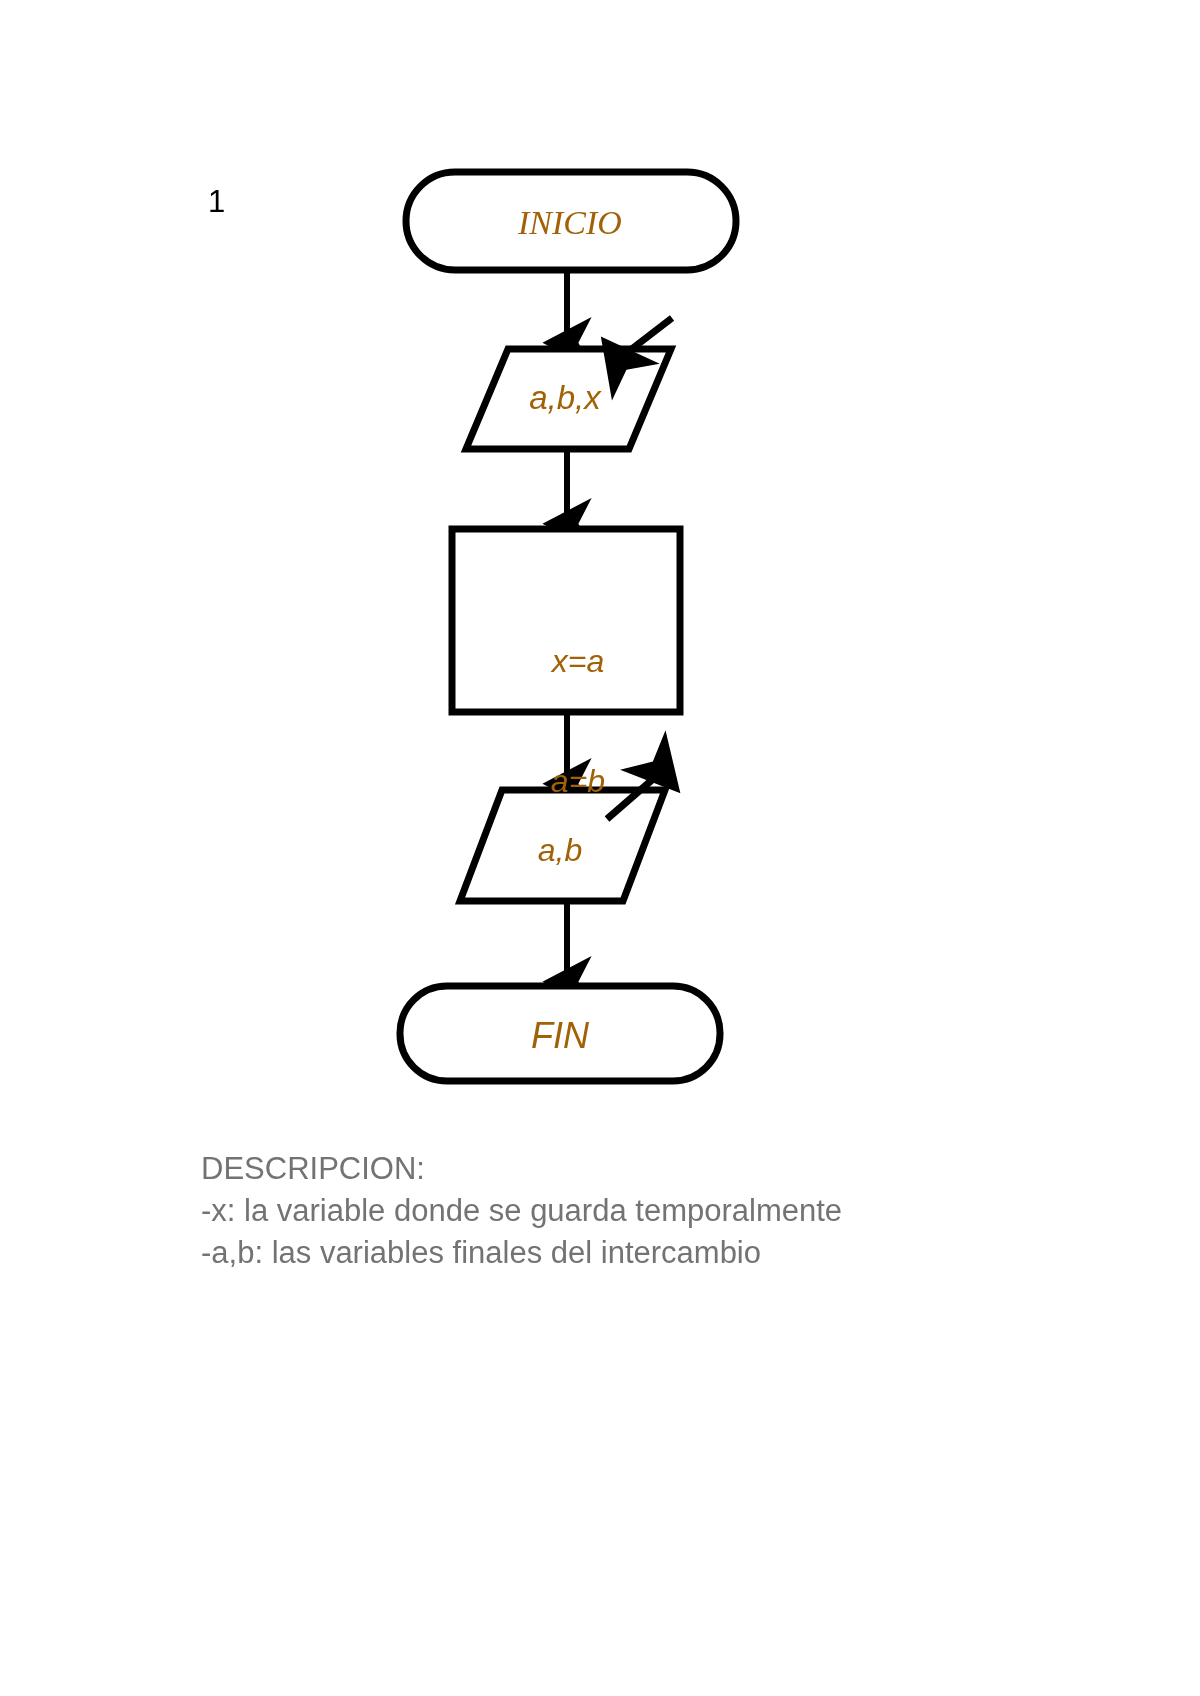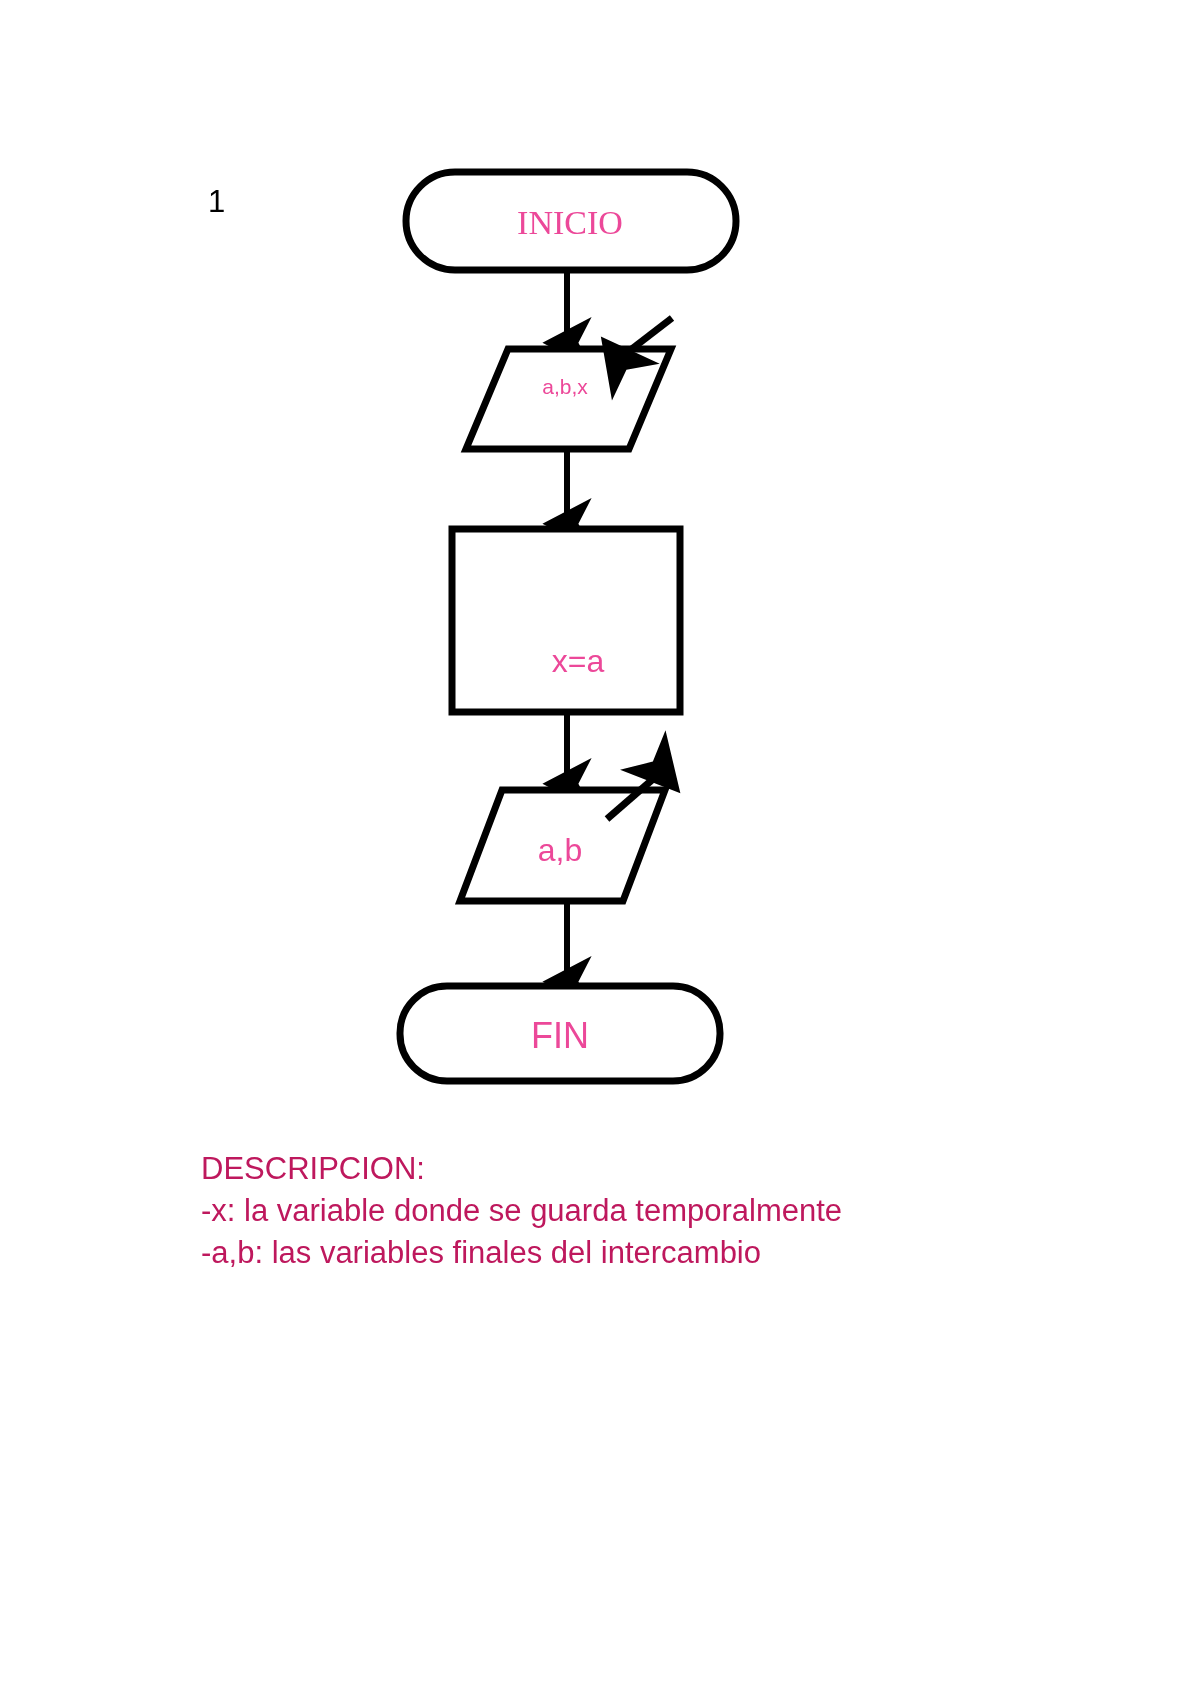--- a/index.html
+++ b/index.html
@@ -33,22 +33,23 @@
     line-height: 38px;
     color: #000000;
     white-space: pre;
   }
 
   
   .shape-label {
     position: absolute;
     text-align: center;
     white-space: pre;
-    color: #ec4899;
+    color: #a16207;
     pointer-events: none;
+    font-style: italic;
   }
 
   .label-terminal-start {
     left: 400px;
     top: 203px;
     width: 340px;
     font-family: "Liberation Serif", serif;
     font-size: 34px;
     line-height: 40px;
   }
@@ -57,24 +58,24 @@
     left: 395px;
     top: 1016px;
     width: 330px;
     font-family: "Liberation Sans", sans-serif;
     font-size: 36px;
     line-height: 40px;
   }
 
   .label-io-input {
     left: 455px;
-    top: 368px;
+    top: 379px;
     width: 220px;
     font-family: "Liberation Sans", sans-serif;
-    font-size: 21px;
+    font-size: 33px;
     line-height: 38px;
   }
 
   .label-io-output {
     left: 450px;
     top: 831px;
     width: 220px;
     font-family: "Liberation Sans", sans-serif;
     font-size: 32px;
     line-height: 38px;
@@ -95,21 +96,21 @@
 
   
   #description-block {
     position: absolute;
     left: 201px;
     top: 1148px;
     width: 900px;
     font-family: "Liberation Sans", sans-serif;
     font-size: 31px;
     line-height: 42px;
-    color: #be185d;
+    color: #737373;
   }
   #description-block .desc-heading {
     display: block;
     white-space: pre;
   }
   #description-block .desc-line {
     display: block;
     white-space: pre;
   }
 </style>
@@ -171,20 +172,21 @@
   </g>
 
 </svg>
 
 <div class="shape-label label-terminal-start">INICIO</div>
 
 <div class="shape-label label-io-input">a,b,x</div>
 
 <div class="shape-label label-process">
   <span class="proc-line">x=a</span>
+  <span class="proc-line">a=b</span>
 </div>
 
 <div class="shape-label label-io-output">a,b</div>
 
 <div class="shape-label label-terminal-end">FIN</div>
 
 <div id="description-block">
   <span class="desc-heading">DESCRIPCION:</span>
   <span class="desc-line">-x: la variable donde se guarda temporalmente</span>
   <span class="desc-line">-a,b: las variables finales del intercambio</span>

